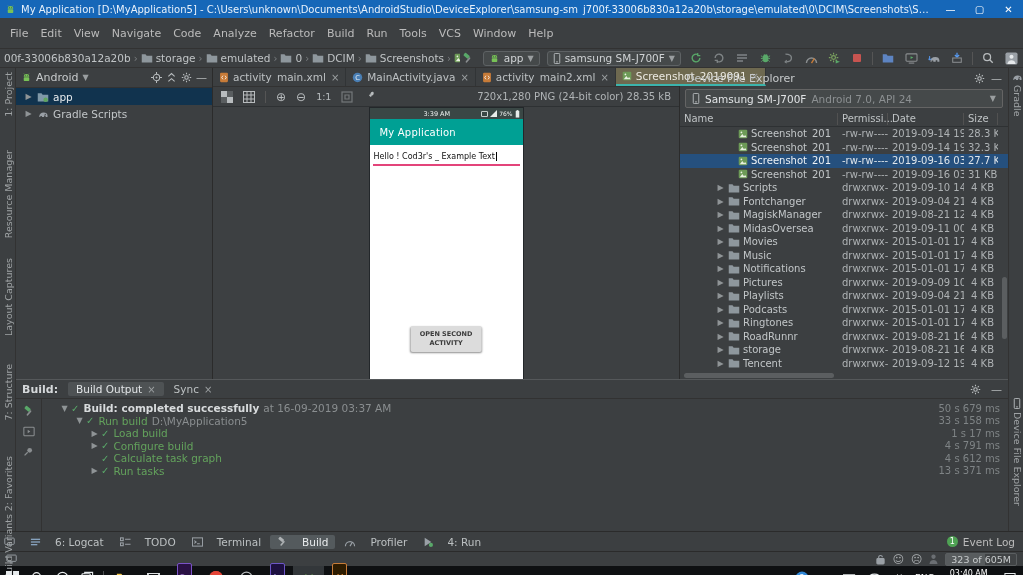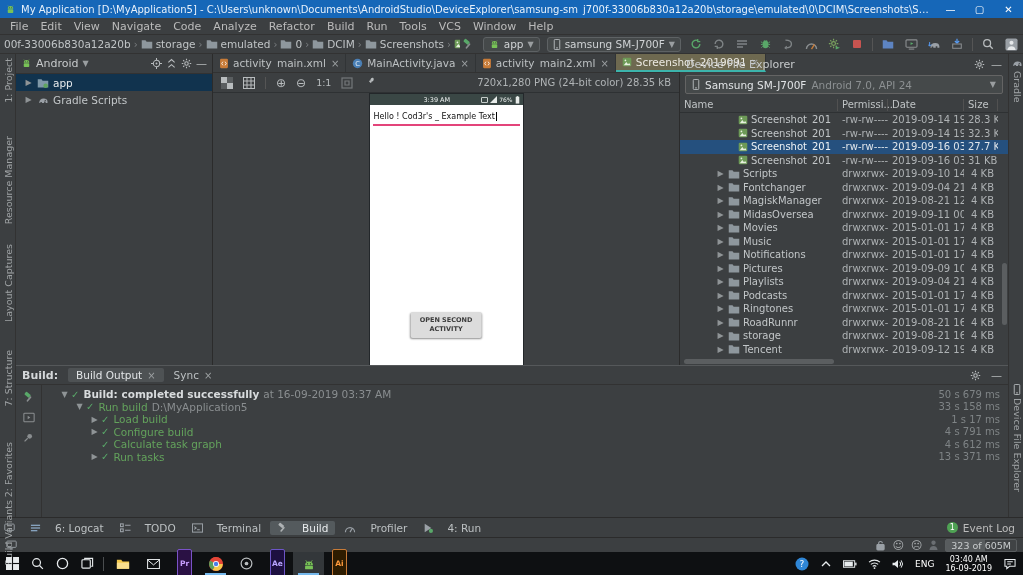--- a/index.html
+++ b/index.html
@@ -13,21 +13,21 @@
   .icon { display:inline-flex; align-items:center; justify-content:center; line-height:1; }
 
   
   .titlebar { height:18px; background:#1667b8; display:flex; align-items:center; gap:5px;
     padding-left:5px; color:#e8f1fb; font-size:10px; white-space:nowrap; overflow:hidden; }
   .titlebar .ttl { overflow:hidden; text-overflow:ellipsis; flex:1; }
   .win-controls { display:flex; flex:none; }
   .win-btn { width:29px; height:18px; display:flex; align-items:center; justify-content:center; font-size:10px; color:#fff; }
 
   
-  .menubar { height:17px; display:flex; align-items:center; padding-left:4px; background:#3c3f41; border-bottom:1px solid #323232; }
+  .menubar { height:31px; display:flex; align-items:center; padding-left:4px; background:#3c3f41; border-bottom:1px solid #323232; }
   .menu-item { padding:0 6px; color:#bbbbbb; font-size:11px; }
 
   
   .toolbar { height:19px; display:flex; align-items:center; background:#3c3f41; border-bottom:1px solid #323232; padding:0 4px; white-space:nowrap; }
   .crumbs { display:flex; align-items:center; gap:2px; overflow:hidden; }
   .crumb { display:flex; align-items:center; gap:3px; color:#c0c4c6; font-size:10.5px; }
   .crumb-sep { color:#7a7e80; font-size:10px; padding:0 1px; }
   .toolbar-right { margin-left:auto; display:flex; align-items:center; gap:7px; }
   .combo { display:flex; align-items:center; gap:4px; border:1px solid #5e6264; border-radius:3px; height:15px; padding:0 5px; background:#45494a; font-size:10.5px; color:#d0d3d5;}
   .caret { font-size:8px; color:#9a9ea0; }
@@ -539,20 +539,23 @@
                   </svg>
                 </span>
               <span class="pct">76%</span>
               <span class="icon">
                   <svg width="5" height="8" viewBox="0 0 5 9">
                     <rect x="1.5" width="2" height="1" fill="#e8ecea"></rect>
                     <rect x="0.5" y="1" width="4" height="7.5" fill="#e8ecea"></rect>
                   </svg>
                 </span>
             </div>
+            <div class="phone-appbar">
+              <span>My Application</span>
+            </div>
             <div class="phone-edit">
               <span>Hello ! Cod3r's _ Example Text</span><span class="cursor"></span>
             </div>
             <div class="phone-btn">
               <div>OPEN SECOND</div>
               <div>ACTIVITY</div>
             </div>
           </div>
         </div>
       </div>

